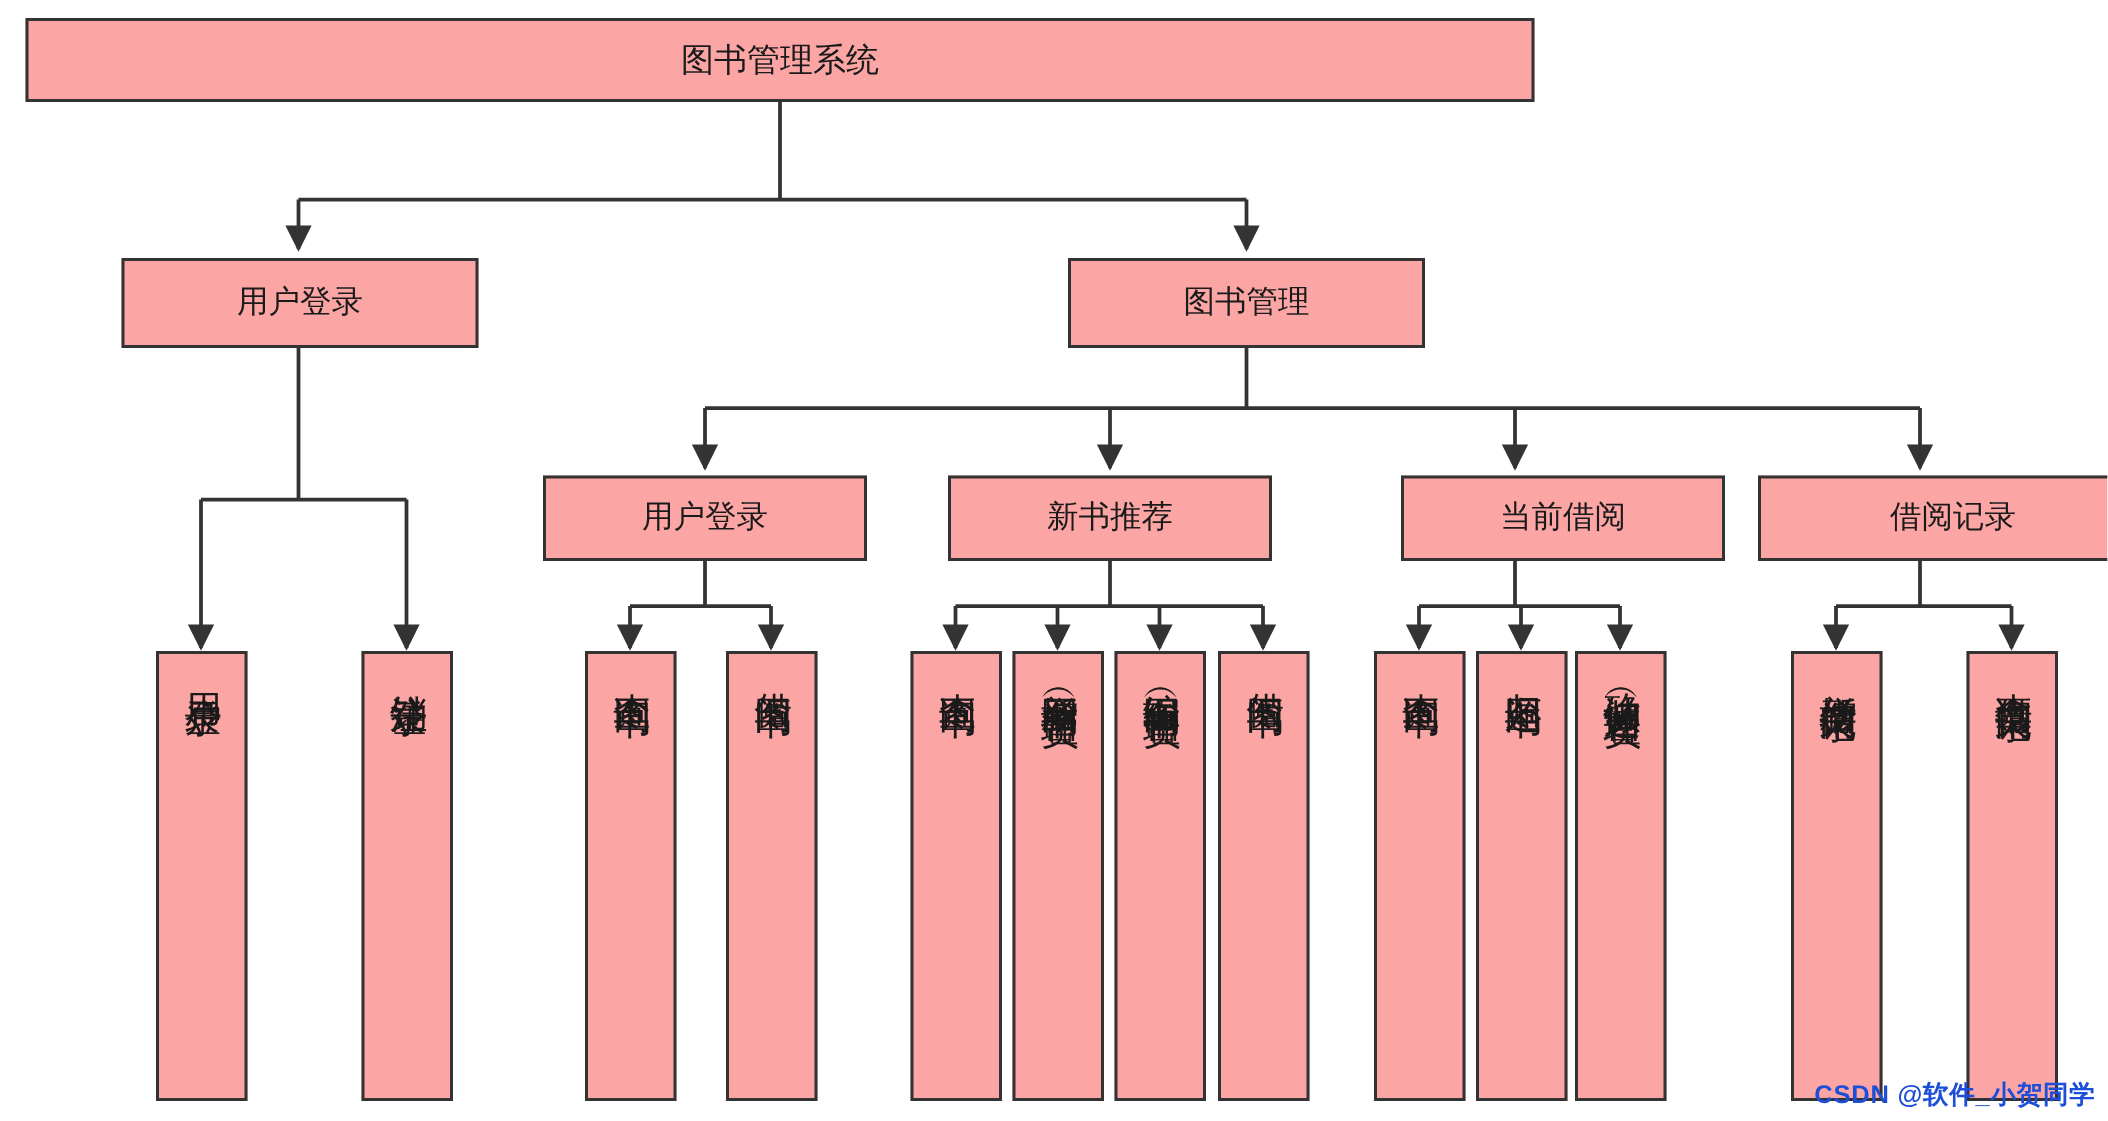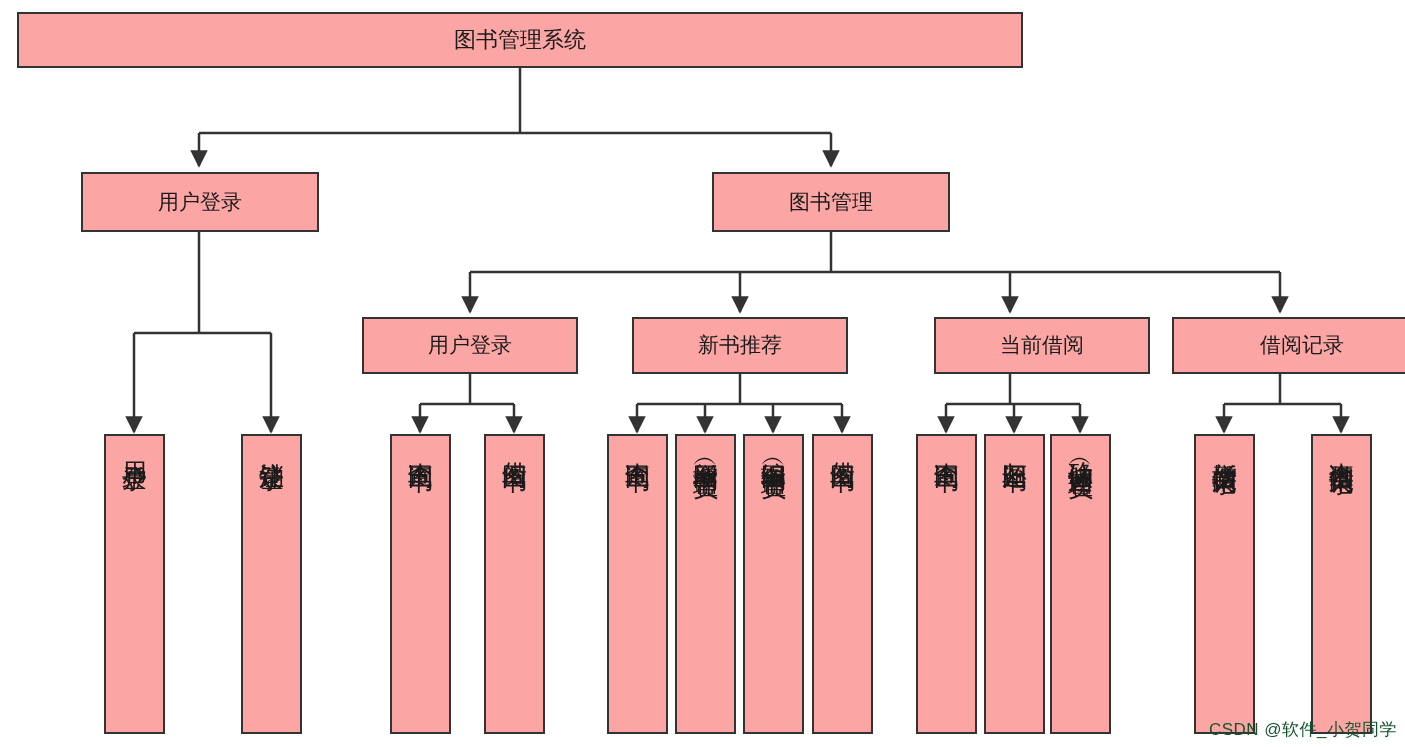--- a/index.html
+++ b/index.html
@@ -64,24 +64,25 @@
     white-space: nowrap;
   }
   .node.vert.tall .label {
     font-size: 25px;
   }
   #watermark {
     position: absolute;
     right: 8px;
     bottom: 6px;
     font-size: 17px;
-    color: #14532d;
+    color: #1d4ed8;
     letter-spacing: 0.5px;
     white-space: nowrap;
     user-select: none;
+    font-weight: bold;
   }
 </style>
 </head>
 <body>
 
 <div id="canvas">
 
   <svg id="edges" viewBox="0 0 1405 747" width="1405" height="747" xmlns="http://www.w3.org/2000/svg">
     <defs>
       <marker id="arw" viewBox="0 0 10 10" refX="9" refY="5" markerWidth="7" markerHeight="7" orient="auto-start-reverse">

